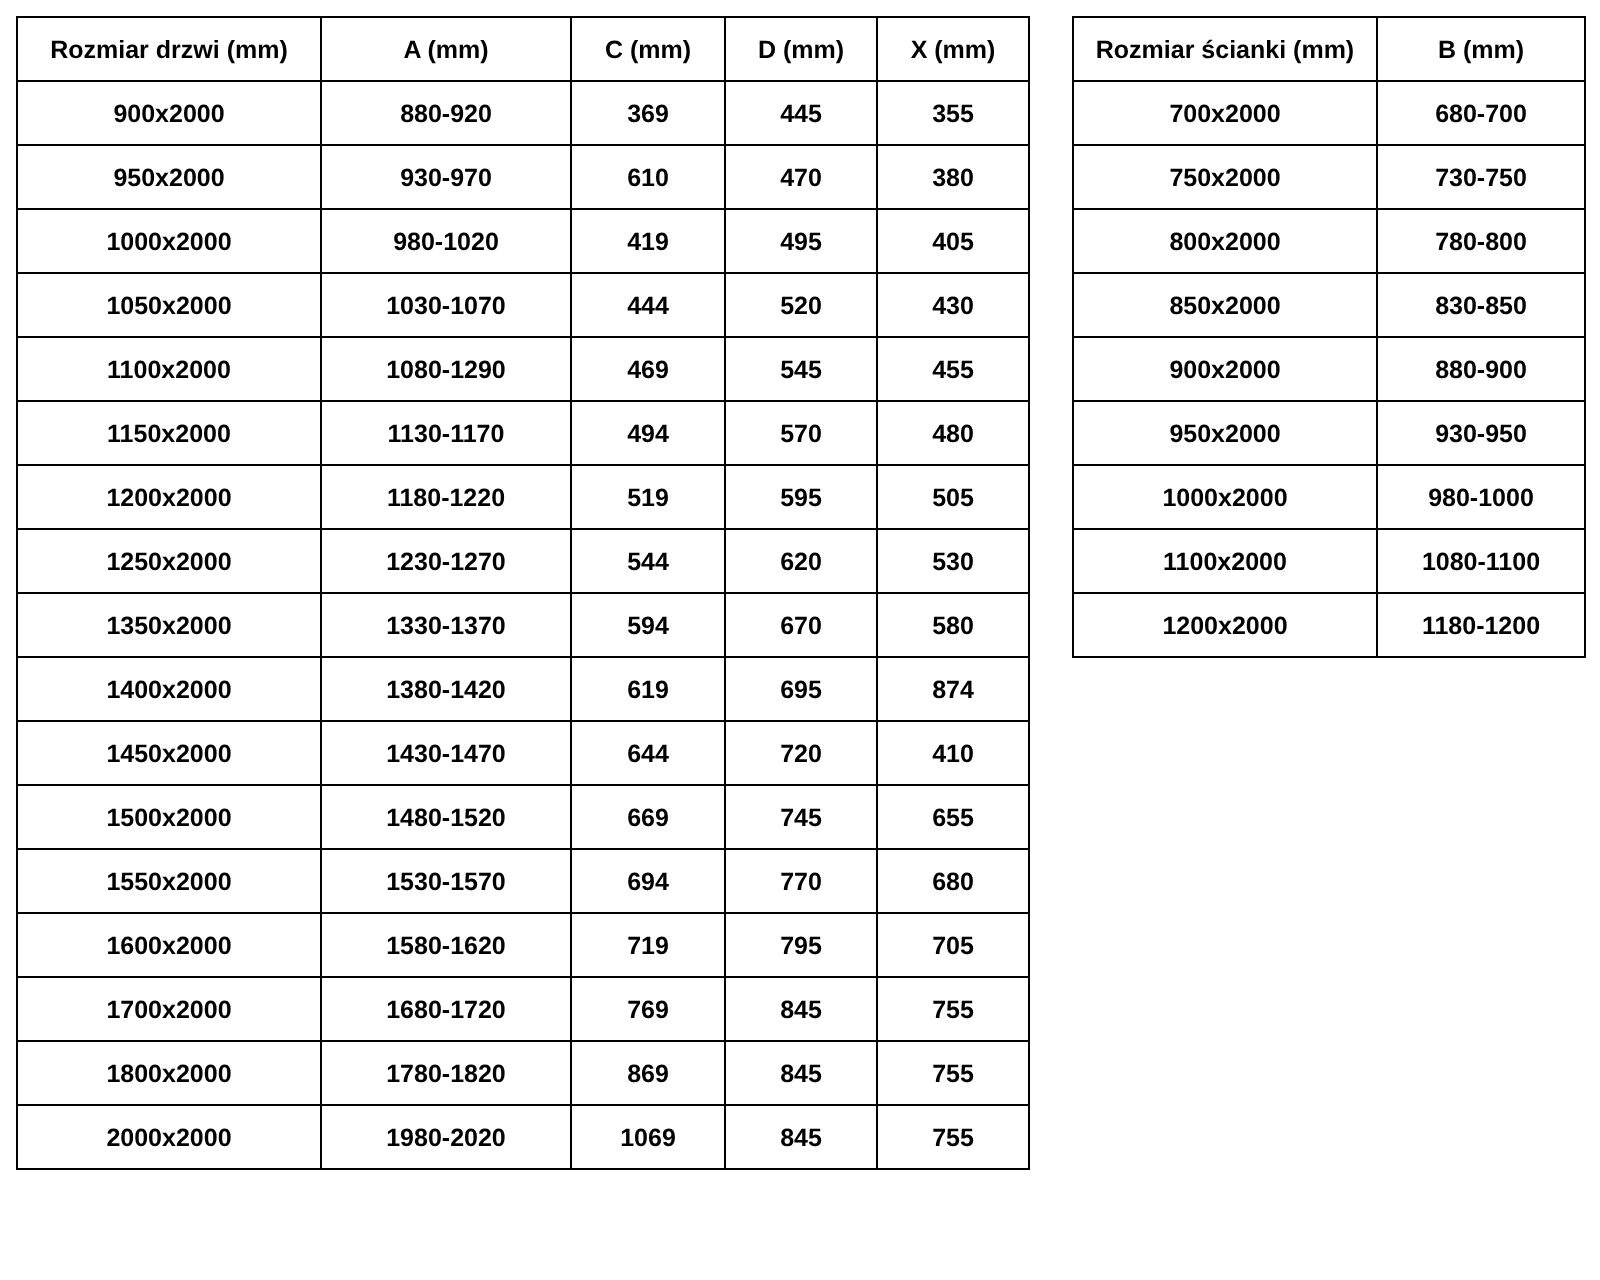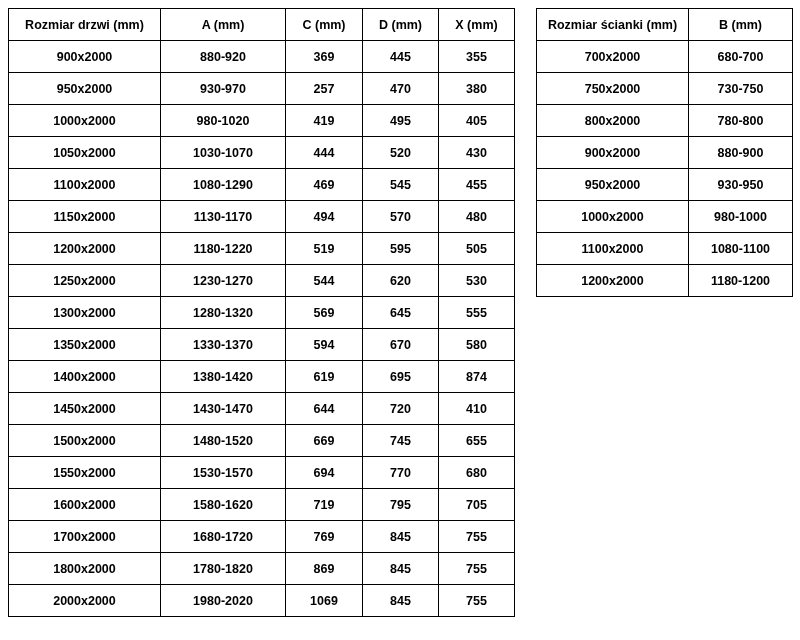--- a/index.html
+++ b/index.html
@@ -86,21 +86,21 @@
         <tr>
           <td>900x2000</td>
           <td>880-920</td>
           <td>369</td>
           <td>445</td>
           <td>355</td>
         </tr>
         <tr>
           <td>950x2000</td>
           <td>930-970</td>
-          <td>257</td>
+          <td>610</td>
           <td>470</td>
           <td>380</td>
         </tr>
         <tr>
           <td>1000x2000</td>
           <td>980-1020</td>
           <td>419</td>
           <td>495</td>
           <td>405</td>
         </tr>
@@ -131,27 +131,20 @@
           <td>519</td>
           <td>595</td>
           <td>505</td>
         </tr>
         <tr>
           <td>1250x2000</td>
           <td>1230-1270</td>
           <td>544</td>
           <td>620</td>
           <td>530</td>
-        </tr>
-        <tr>
-          <td>1300x2000</td>
-          <td>1280-1320</td>
-          <td>569</td>
-          <td>645</td>
-          <td>555</td>
         </tr>
         <tr>
           <td>1350x2000</td>
           <td>1330-1370</td>
           <td>594</td>
           <td>670</td>
           <td>580</td>
         </tr>
         <tr>
           <td>1400x2000</td>
@@ -230,20 +223,24 @@
         </tr>
         <tr>
           <td>750x2000</td>
           <td>730-750</td>
         </tr>
         <tr>
           <td>800x2000</td>
           <td>780-800</td>
         </tr>
         <tr>
+          <td>850x2000</td>
+          <td>830-850</td>
+        </tr>
+        <tr>
           <td>900x2000</td>
           <td>880-900</td>
         </tr>
         <tr>
           <td>950x2000</td>
           <td>930-950</td>
         </tr>
         <tr>
           <td>1000x2000</td>
           <td>980-1000</td>

